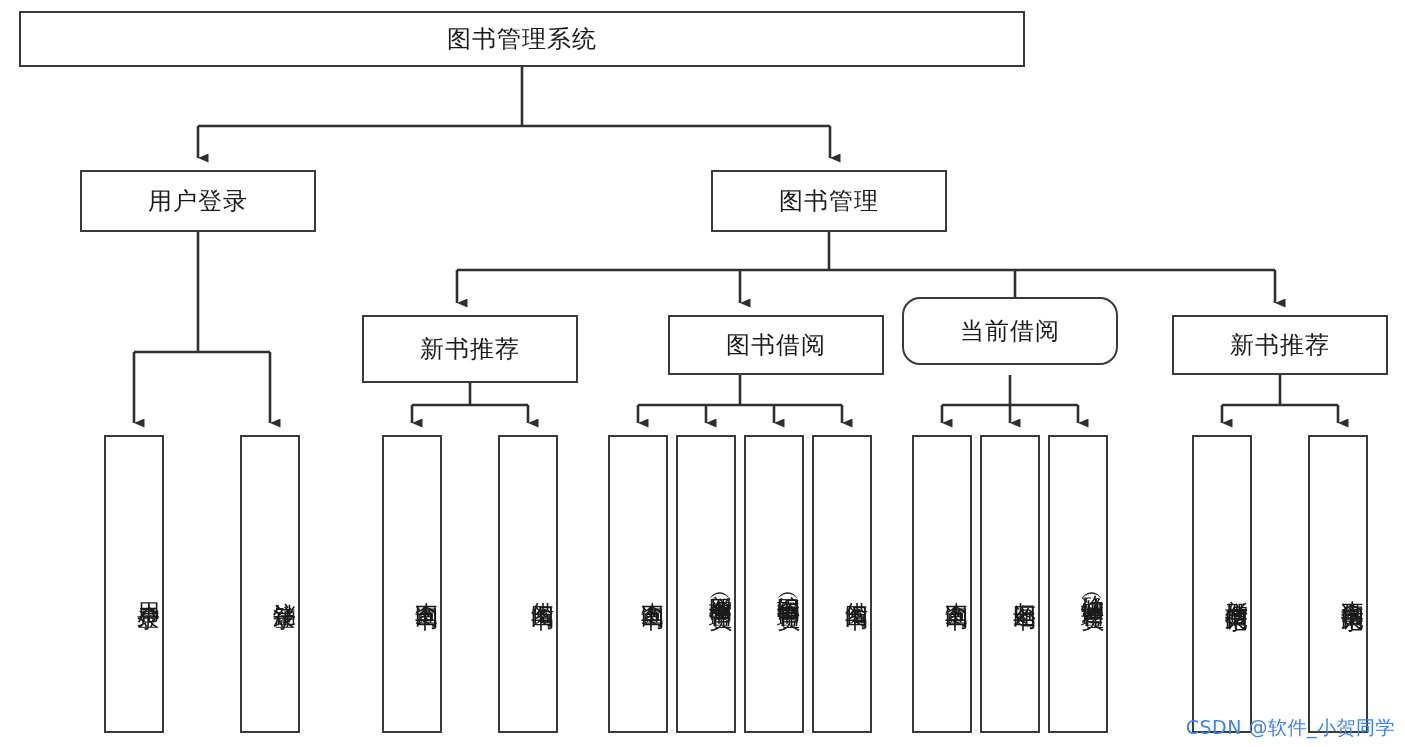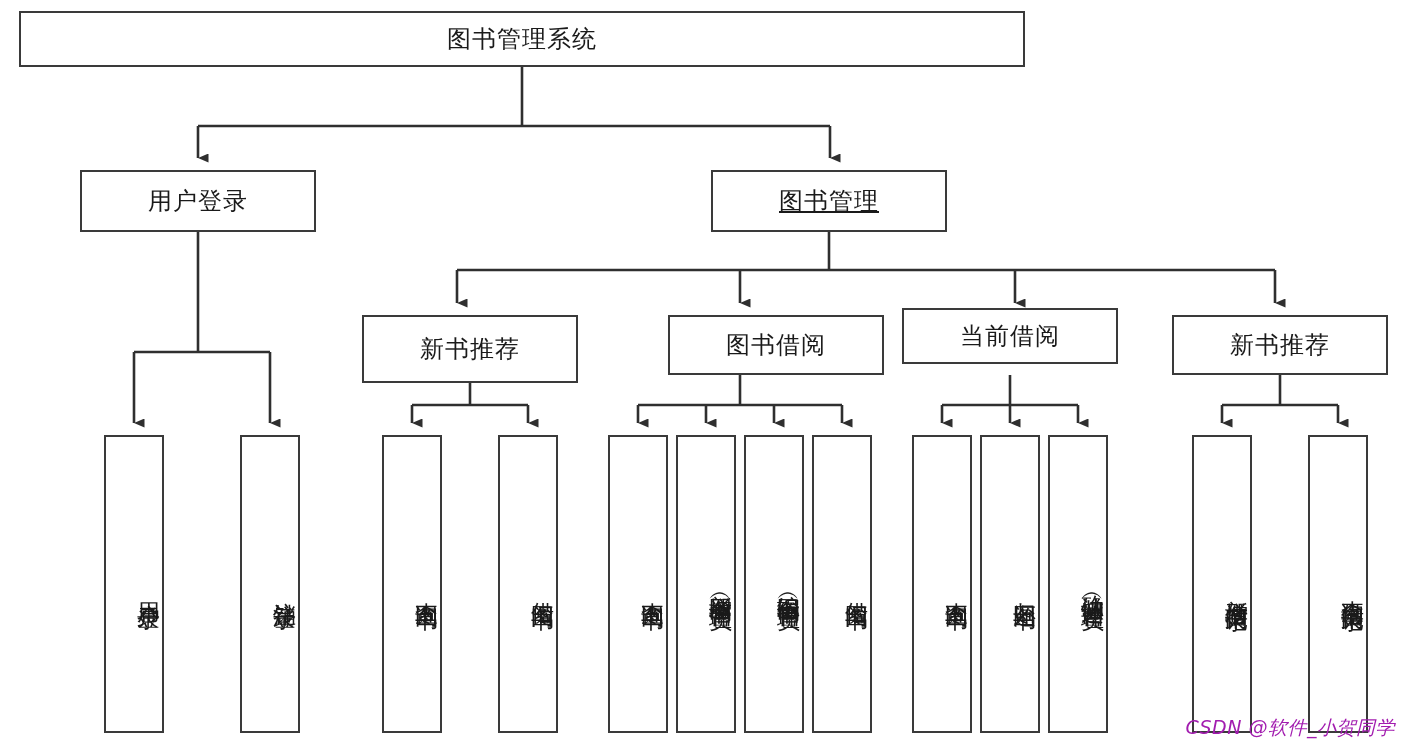--- a/index.html
+++ b/index.html
@@ -38,25 +38,24 @@
     justify-content:center;
     padding-top:8px;
     white-space:nowrap;
   }
   .node.v.tall{padding-top:4px;}
   svg#wires{position:absolute;left:0;top:0;width:1405px;height:747px;z-index:1;}
   #watermark{
     position:absolute;
     right:10px;bottom:6px;
     font-size:19px;
-    color:#a21caf;
+    color:#3b82f6;
     letter-spacing:0.5px;
     z-index:5;
     white-space:nowrap;
-    font-style:italic;
   }
 </style>
 </head>
 <body>
 
 <div id="diagram">
 
   <svg id="wires" viewBox="0 0 1405 747" xmlns="http://www.w3.org/2000/svg">
     <defs>
       <marker id="arrow" markerWidth="9" markerHeight="11" refX="4.5" refY="10.5" orient="auto" markerUnits="userSpaceOnUse">
@@ -103,25 +102,25 @@
       <path d="M1280,375 L1280,405"></path>
       <path d="M1222,405 L1338,405"></path>
       <path d="M1222,405 L1222,423" marker-end="url(#arrow)"></path>
       <path d="M1338,405 L1338,423" marker-end="url(#arrow)"></path>
     </g>
   </svg>
 
   <div class="node h" style="left:19px;top:11px;width:1006px;height:56px;">图书管理系统</div>
 
   <div class="node h" style="left:80px;top:170px;width:236px;height:62px;">用户登录</div>
-  <div class="node h" style="left:711px;top:170px;width:236px;height:62px;text-decoration:underline;">图书管理</div>
+  <div class="node h" style="left:711px;top:170px;width:236px;height:62px;">图书管理</div>
 
   <div class="node h" style="left:362px;top:315px;width:216px;height:68px;">新书推荐</div>
   <div class="node h" style="left:668px;top:315px;width:216px;height:60px;">图书借阅</div>
-  <div class="node h" style="left:902px;top:308px;width:216px;height:56px;">当前借阅</div>
+  <div class="node h" style="left:902px;top:297px;width:216px;height:68px;border-radius:18px;">当前借阅</div>
   <div class="node h" style="left:1172px;top:315px;width:216px;height:60px;">新书推荐</div>
 
   <div class="node v" style="left:104px;top:435px;width:60px;height:298px;">用户登录</div>
   <div class="node v" style="left:240px;top:435px;width:60px;height:298px;">注销登录</div>
 
   <div class="node v" style="left:382px;top:435px;width:60px;height:298px;">查询图书</div>
   <div class="node v" style="left:498px;top:435px;width:60px;height:298px;">借阅图书</div>
 
   <div class="node v" style="left:608px;top:435px;width:60px;height:298px;">查询图书</div>
   <div class="node v tall" style="left:676px;top:435px;width:60px;height:298px;">新增图书（管理员）</div>

